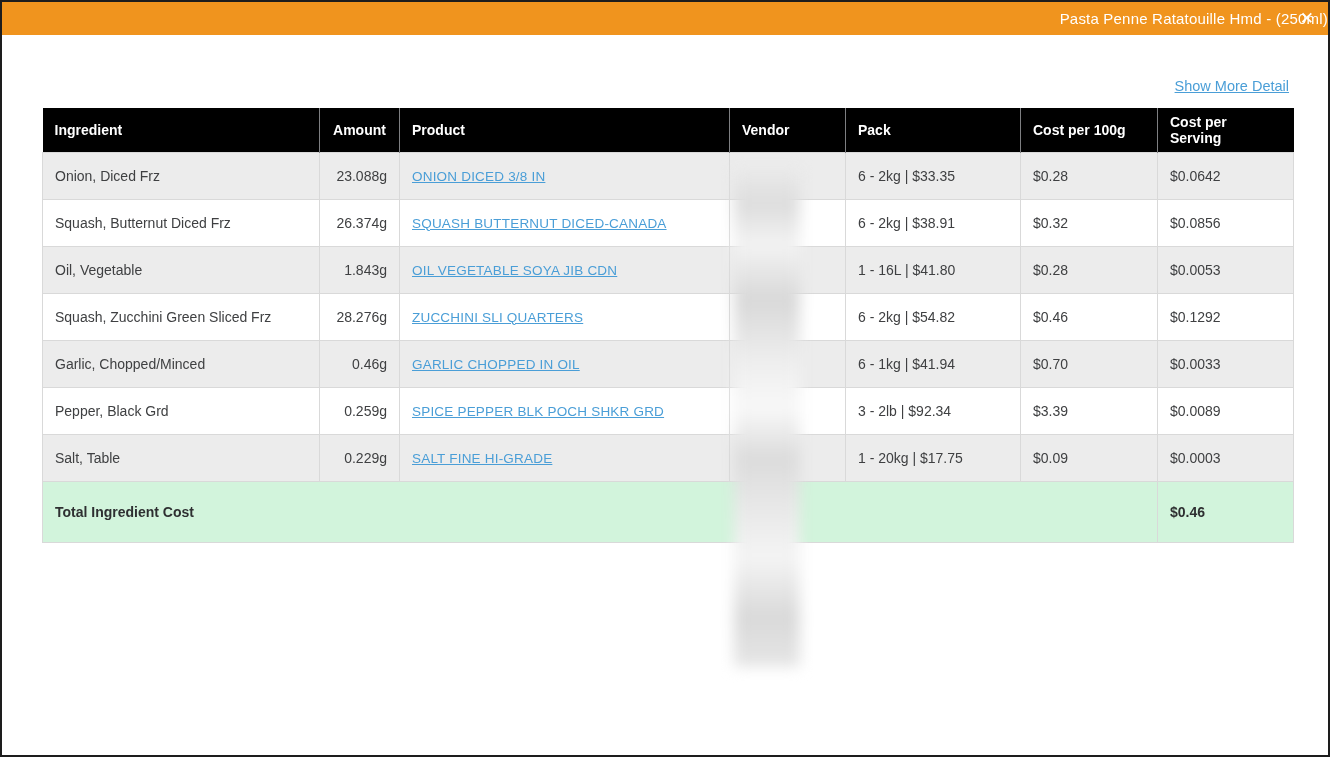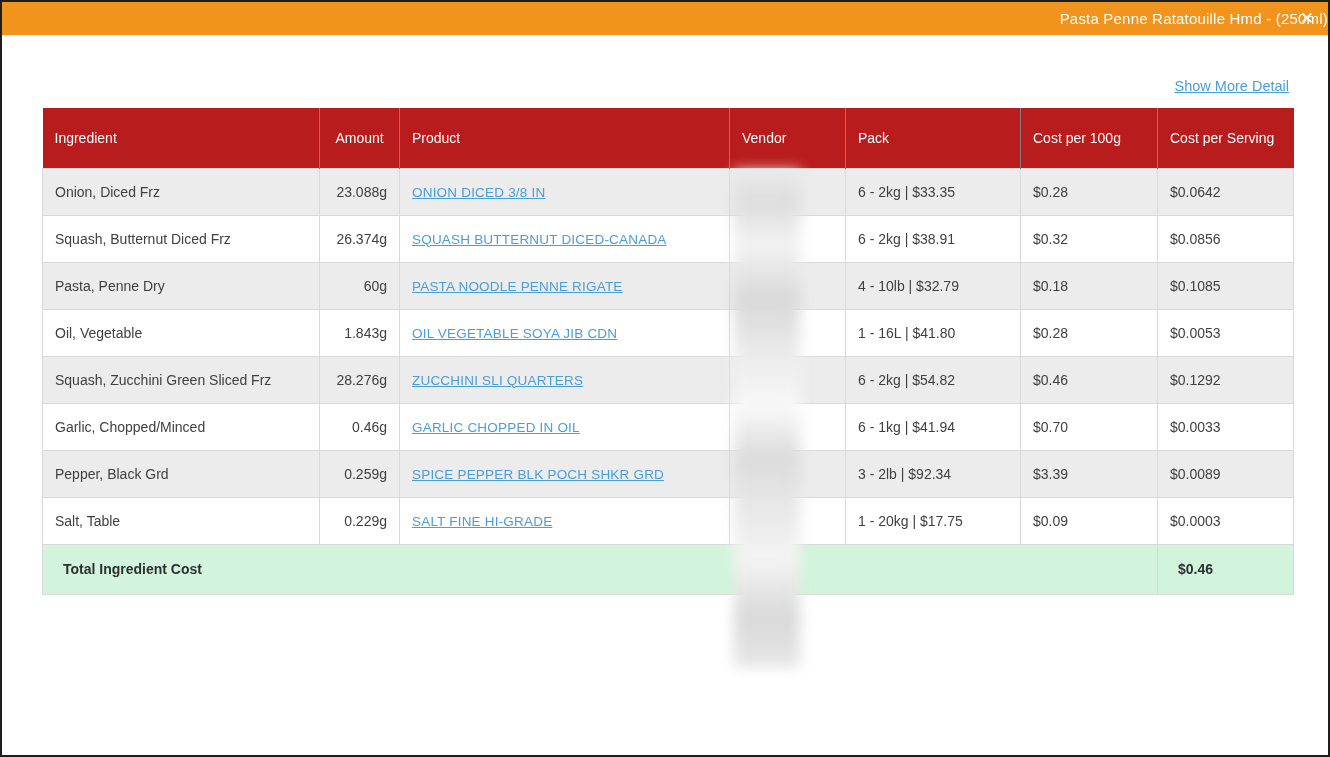--- a/index.html
+++ b/index.html
@@ -57,26 +57,26 @@
     position: relative;
     margin: 13px 39px 0 40px;
   }
   table {
     width: 1251px;
     border-collapse: collapse;
     table-layout: fixed;
     font-size: 14px;
   }
   thead th {
-    background: #b91c1c;
+    background: #000000;
     color: #ffffff;
-    font-weight: 400;
+    font-weight: 700;
     font-size: 14px;
     text-align: left;
-    height: 60px;
+    height: 44px;
     padding: 0 12px;
     vertical-align: middle;
   }
   thead th + th { border-left: 1px solid #7E7F82; }
   thead th.col-amount { text-align: center; }
   tbody td {
     height: 47px;
     padding: 0 12px;
     border: 1px solid #D9D9D9;
     vertical-align: middle;
@@ -85,22 +85,22 @@
   tbody tr:nth-child(odd) td { background: #ECECEC; }
   td.cell-amount { text-align: right; }
   .product-link {
     color: #4A9ED7;
     font-size: 13.5px;
     text-decoration: underline;
     cursor: pointer;
     letter-spacing: .2px;
   }
   tfoot td {
-    height: 50px;
-    padding: 0 20px;
+    height: 61px;
+    padding: 0 12px;
     border: 1px solid #D9D9D9;
     background: #D2F4DC;
     font-weight: bold;
     vertical-align: middle;
     color: #2E2F31;
     margin-left: 15px;
   }
   .redaction-blur {
     position: absolute;
     left: 692px;
@@ -164,29 +164,20 @@
           <tr>
     <td>Squash, Butternut Diced Frz</td>
     <td class="cell-amount">26.374g</td>
     <td><a class="product-link">SQUASH BUTTERNUT DICED-CANADA</a></td>
     <td></td>
     <td>6 - 2kg | $38.91</td>
     <td>$0.32</td>
     <td>$0.0856</td>
   </tr>
           <tr>
-    <td>Pasta, Penne Dry</td>
-    <td class="cell-amount">60g</td>
-    <td><a class="product-link">PASTA NOODLE PENNE RIGATE</a></td>
-    <td></td>
-    <td>4 - 10lb | $32.79</td>
-    <td>$0.18</td>
-    <td>$0.1085</td>
-  </tr>
-          <tr>
     <td>Oil, Vegetable</td>
     <td class="cell-amount">1.843g</td>
     <td><a class="product-link">OIL VEGETABLE SOYA JIB CDN</a></td>
     <td></td>
     <td>1 - 16L | $41.80</td>
     <td>$0.28</td>
     <td>$0.0053</td>
   </tr>
           <tr>
     <td>Squash, Zucchini Green Sliced Frz</td>

